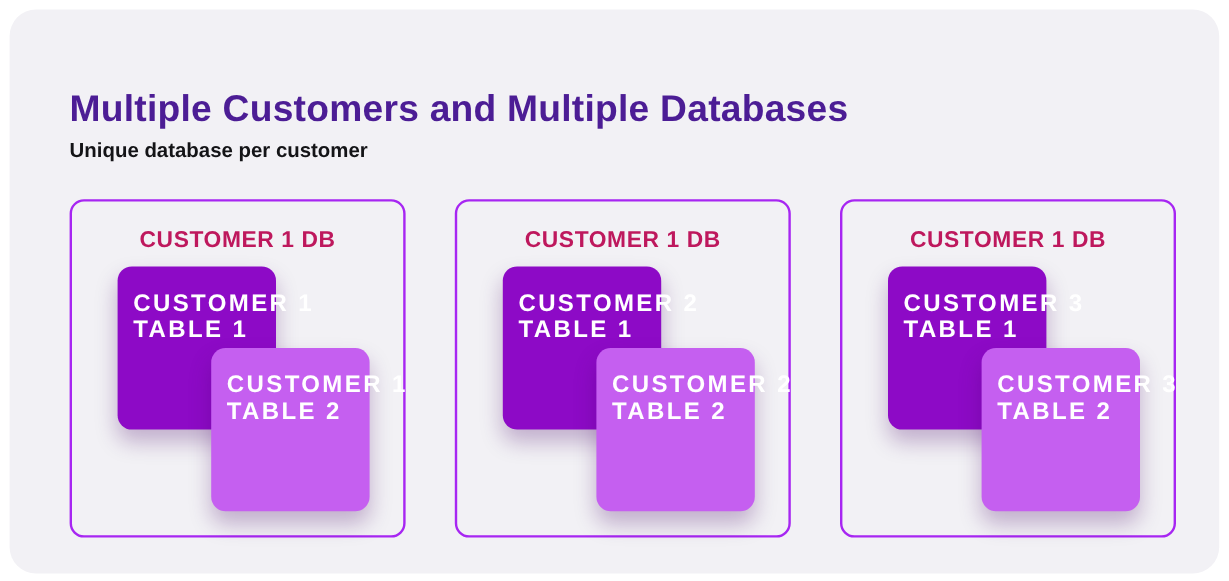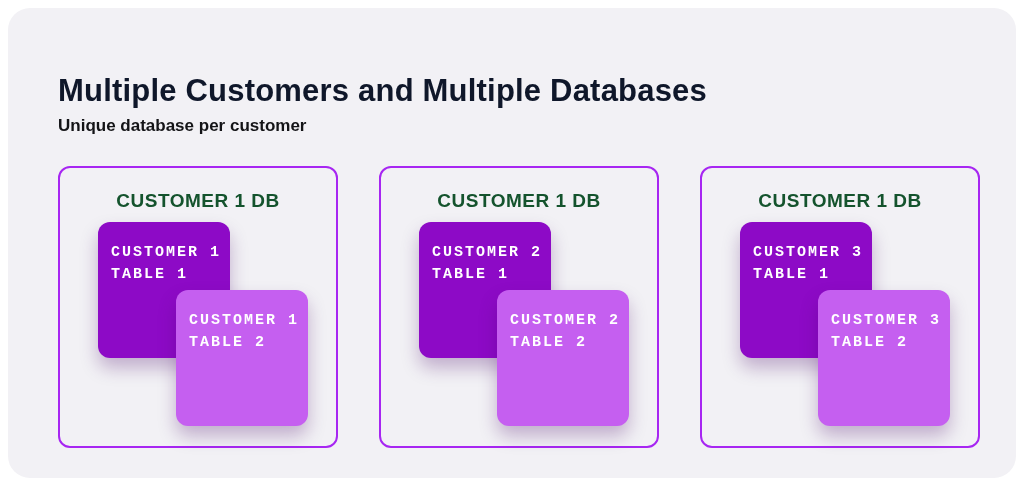--- a/index.html
+++ b/index.html
@@ -20,21 +20,21 @@
     background: #f2f1f5;
     border-radius: 22px;
   }
   .title {
     position: absolute;
     left: 50px;
     top: 44px;
     font-size: 31px;
     font-weight: bold;
     letter-spacing: 0.2px;
-    color: #0f172a;
+    color: #4c1d95;
     white-space: nowrap;
   }
   .subtitle {
     position: absolute;
     left: 50px;
     top: 94px;
     font-size: 17px;
     font-weight: bold;
     color: #141417;
     white-space: nowrap;
@@ -55,21 +55,21 @@
     height: 282px;
     border: 2px solid #a726f2;
     border-radius: 12px;
   }
   .db-heading {
     margin-top: 22px;
     text-align: center;
     font-size: 19px;
     font-weight: bold;
     letter-spacing: 0.5px;
-    color: #14532d;
+    color: #be185d;
     white-space: nowrap;
   }
   .table-card {
     position: absolute;
     width: 132px;
     height: 136px;
     border-radius: 12px;
     box-shadow: 0 10px 18px rgba(70, 0, 100, 0.28);
   }
   .table-card.dark {
@@ -79,22 +79,22 @@
     z-index: 1;
   }
   .table-card.light {
     left: 116px;
     top: 122px;
     background: #c55ff0;
     z-index: 2;
   }
   .table-card-text {
     margin: 20px 0 0 13px;
-    font-family: Liberation Mono, monospace;
-    font-size: 15px;
+    font-family: Liberation Sans, sans-serif;
+    font-size: 20px;
     font-weight: bold;
     letter-spacing: 2px;
     line-height: 22px;
     color: #ffffff;
     white-space: nowrap;
   }
 </style>
 </head>
 <body>
 

